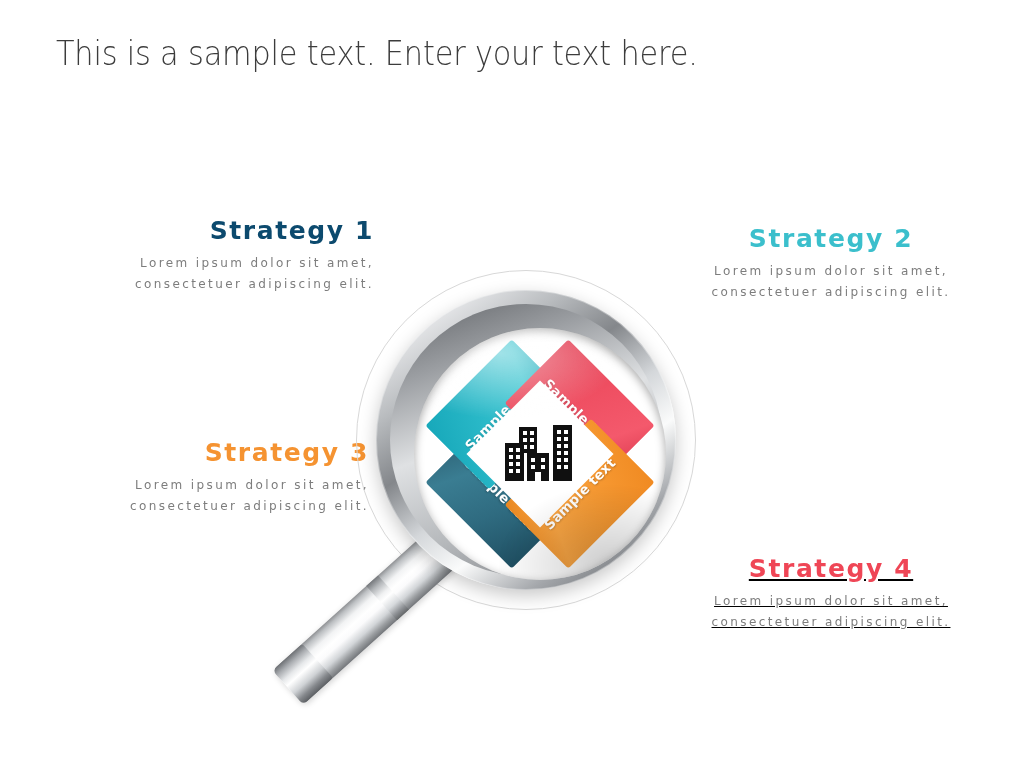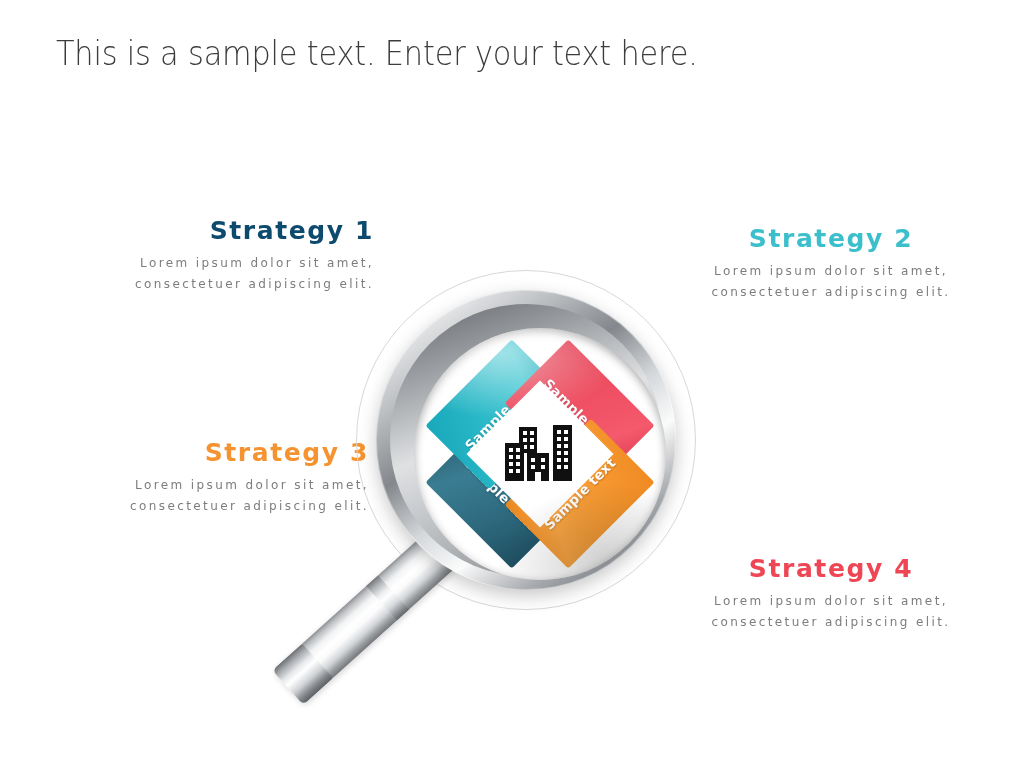--- a/index.html
+++ b/index.html
@@ -48,21 +48,21 @@
     color: #7d7d7d;
     letter-spacing: 2.4px;
     font-family: "DejaVu Sans", sans-serif;
   }
   .align-right { text-align: right; }
   .align-left  { text-align: center; }
 
   #block-1 { left: 104px; top: 216px; }
   #block-2 { left: 696px; top: 224px; }
   #block-3 { left: 68px;  top: 438px; margin-left: 31px; }
-  #block-4 { left: 696px; top: 554px; }
+  #block-4 { left: 696px; top: 554px; text-decoration: underline; }
 
   
   #magnifier {
     position: absolute;
     left: 228px;
     top: 262px;
     width: 480px;
     height: 400px;
   }
 

